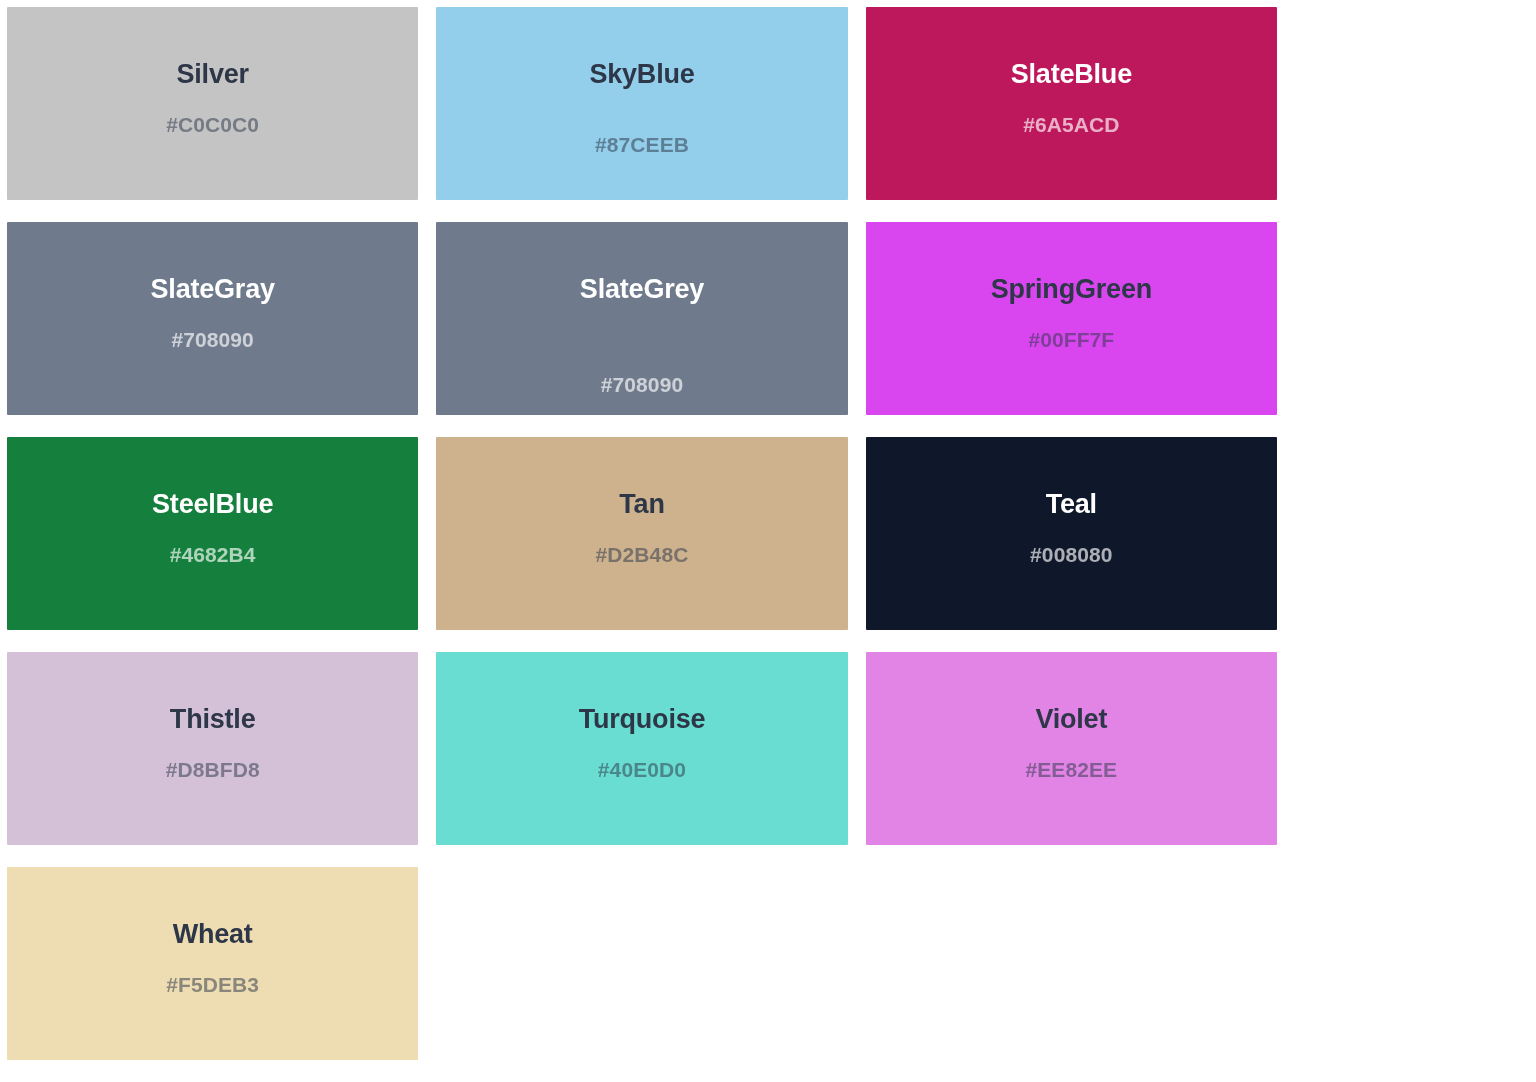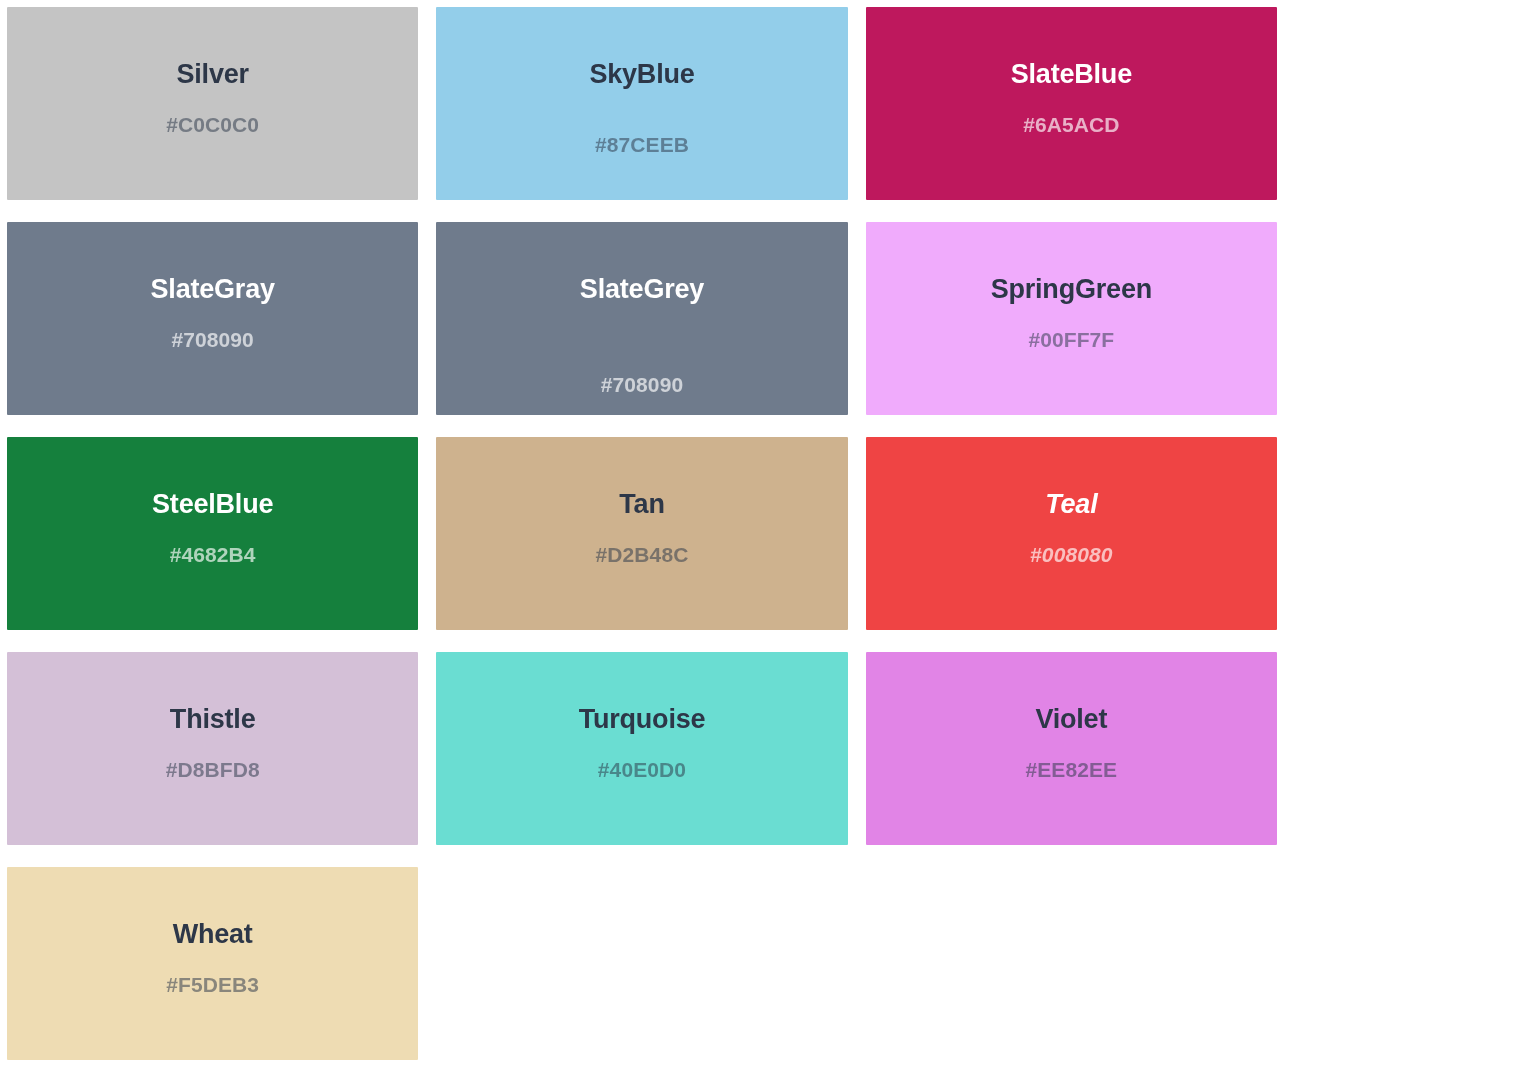--- a/index.html
+++ b/index.html
@@ -82,33 +82,33 @@
     <div class="swatch-hex">#6A5ACD</div>
   </div>
     <div class="swatch-card text-light" style="background-color: rgb(111, 123, 140);">
     <div class="swatch-name">SlateGray</div>
     <div class="swatch-hex">#708090</div>
   </div>
     <div class="swatch-card text-light" style="background-color: rgb(111, 123, 140); gap: 45px;">
     <div class="swatch-name">SlateGrey</div>
     <div class="swatch-hex">#708090</div>
   </div>
-    <div class="swatch-card text-dark" style="background-color: #f0abfc;">
+    <div class="swatch-card text-dark" style="background-color: #d946ef;">
     <div class="swatch-name">SpringGreen</div>
     <div class="swatch-hex">#00FF7F</div>
   </div>
     <div class="swatch-card text-light" style="background-color: #15803d;">
     <div class="swatch-name">SteelBlue</div>
     <div class="swatch-hex">#4682B4</div>
   </div>
     <div class="swatch-card text-dark" style="background-color: rgb(206, 178, 142);">
     <div class="swatch-name">Tan</div>
     <div class="swatch-hex">#D2B48C</div>
   </div>
-    <div class="swatch-card text-light" style="background-color: #ef4444; font-style: italic;">
+    <div class="swatch-card text-light" style="background-color: #0f172a;">
     <div class="swatch-name">Teal</div>
     <div class="swatch-hex">#008080</div>
   </div>
     <div class="swatch-card text-dark" style="background-color: rgb(212, 192, 215);">
     <div class="swatch-name">Thistle</div>
     <div class="swatch-hex">#D8BFD8</div>
   </div>
     <div class="swatch-card text-dark" style="background-color: rgb(106, 221, 210);">
     <div class="swatch-name">Turquoise</div>
     <div class="swatch-hex">#40E0D0</div>

